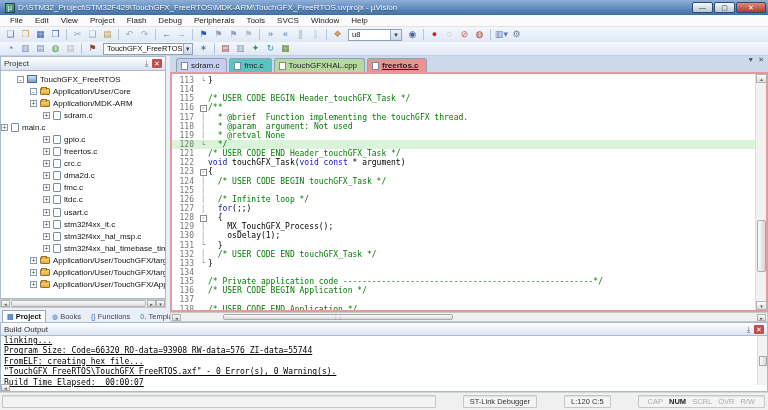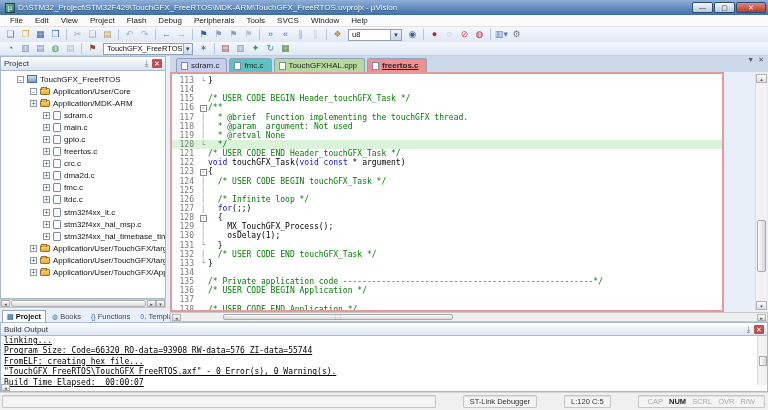--- a/index.html
+++ b/index.html
@@ -65,21 +65,21 @@
 
   
   #editor-area { left:170px; top:56px; width:598px; height:266px; }
   #doc-tabbar { position:absolute; left:0; top:0; width:598px; height:16px; background:#ccd9eb; display:flex; align-items:flex-end; padding-left:6px; }
   .dtab { height:14px; display:flex; align-items:center; gap:3px; padding:0 7px 0 4px; font-size:8px; color:#222;
     border:1px solid #8fa0b8; border-bottom:none; border-radius:3px 3px 0 0; margin-right:2px; }
   .dtab .ficon { width:7px; height:8px; background:#fff; border:1px solid #7a8aa0; }
   .dtab.active { font-weight:bold; text-decoration:underline; }
   .docbar-btns { margin-left:auto; display:flex; gap:4px; padding:0 4px 3px 0; }
   .docbar-btns span { font-size:7px; color:#556; }
-  #code-pane { position:absolute; left:0; top:16px; width:554px; height:240px; background:#fff;
+  #code-pane { position:absolute; left:0; top:16px; width:598px; height:240px; background:#fff;
     border:2px solid #e39a9a; overflow:hidden; }
   .cline { height:9.15px; display:flex; align-items:center; white-space:pre; font-family:"DejaVu Sans Mono", monospace; font-size:8px; }
   .cline.hl { background:#d9f4d9; }
   .lnum { width:26px; flex:none; text-align:right; color:#787878; padding-right:4px; }
   .fold { width:10px; flex:none; color:#8a8a8a; font-size:7px; text-align:center; }
   .fold .fbox { display:inline-block; width:7px; height:7px; border:1px solid #8a8a8a; line-height:5px; font-size:7px; color:#555; background:#fff; }
   .seg-p { color:#000; } .seg-c { color:#007d00; } .seg-k { color:#1414cc; }
   #edit-vscroll { position:absolute; right:2px; top:18px; width:11px; height:236px; background:#f2f2f2; border-left:1px solid #ddd; }
   #edit-vthumb { position:absolute; left:1px; top:62%; width:9px; height:22%; background:linear-gradient(90deg,#fdfdfd,#d5d5d5); border:1px solid #aaa; border-radius:2px; }
   .vbtn { position:absolute; left:0; width:11px; height:9px; background:linear-gradient(#fdfdfd,#dcdcdc); border:1px solid #b4b4b4; font-size:5px; text-align:center; line-height:8px; color:#555; }
@@ -212,21 +212,21 @@
       <div class="trow" style="padding-left: 29px;">
         <span class="expander">+</span>
         <span class="ico ico-folder"></span>
         <span>Application/MDK-ARM</span>
       </div>
       <div class="trow" style="padding-left: 42px;">
         <span class="expander">+</span>
         <span class="ico ico-file"></span>
         <span>sdram.c</span>
       </div>
-      <div class="trow" style="padding-left: 42px;">
+      <div class="trow" style="">
         <span class="expander">+</span>
         <span class="ico ico-file"></span>
         <span>main.c</span>
       </div>
       <div class="trow" style="padding-left: 42px;">
         <span class="expander">+</span>
         <span class="ico ico-file"></span>
         <span>gpio.c</span>
       </div>
       <div class="trow" style="padding-left: 42px;">
@@ -246,20 +246,25 @@
       </div>
       <div class="trow" style="padding-left: 42px;">
         <span class="expander">+</span>
         <span class="ico ico-file"></span>
         <span>fmc.c</span>
       </div>
       <div class="trow" style="padding-left: 42px;">
         <span class="expander">+</span>
         <span class="ico ico-file"></span>
         <span>ltdc.c</span>
+      </div>
+      <div class="trow" style="padding-left: 42px;">
+        <span class="expander">+</span>
+        <span class="ico ico-file"></span>
+        <span>usart.c</span>
       </div>
       <div class="trow" style="padding-left: 42px;">
         <span class="expander">+</span>
         <span class="ico ico-file"></span>
         <span>stm32f4xx_it.c</span>
       </div>
       <div class="trow" style="padding-left: 42px;">
         <span class="expander">+</span>
         <span class="ico ico-file"></span>
         <span>stm32f4xx_hal_msp.c</span>

